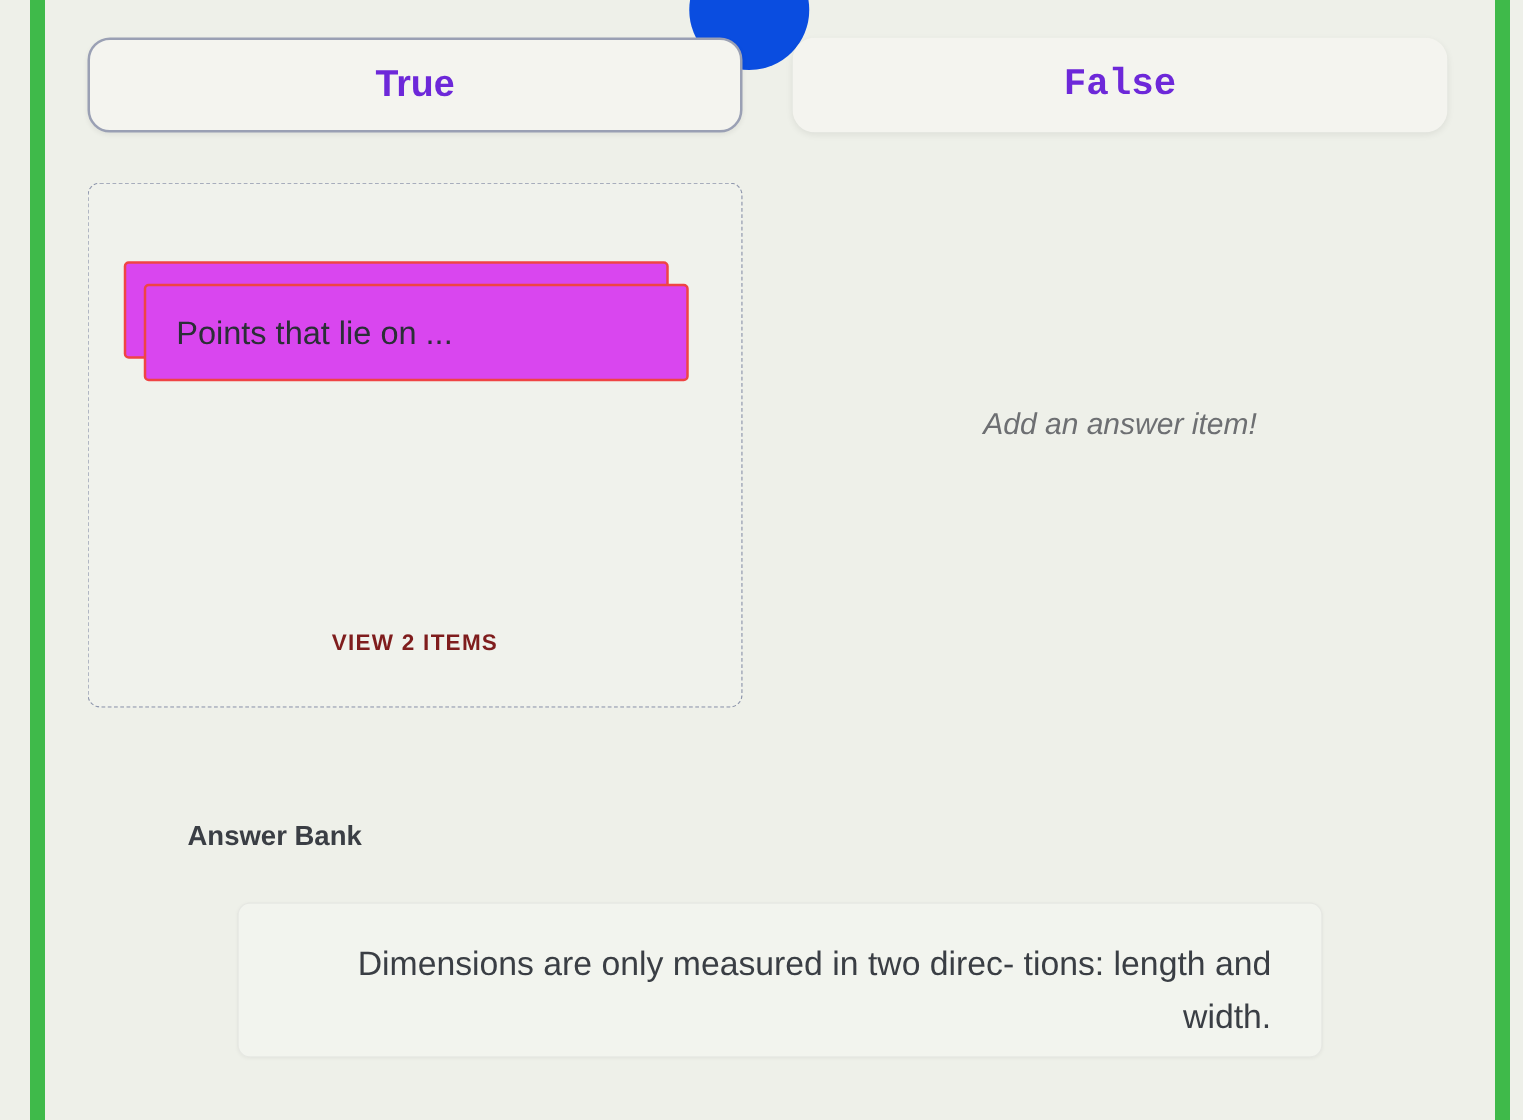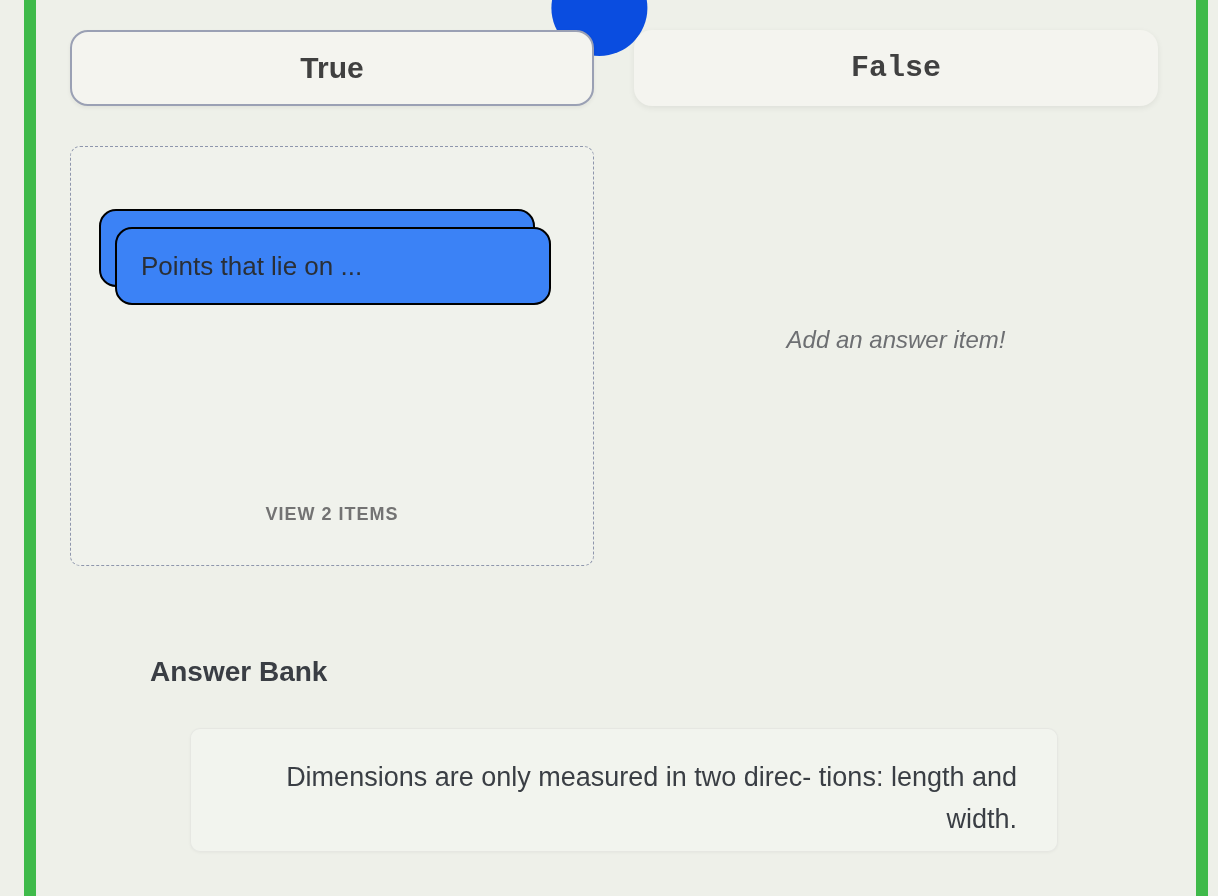--- a/index.html
+++ b/index.html
@@ -51,21 +51,21 @@
   .col-header {
     height: 76px;
     border-radius: 18px;
     background: #f4f4ef;
     border: 2px solid #9aa0b4;
     display: flex;
     align-items: center;
     justify-content: center;
     font-size: 30px;
     font-weight: 700;
-    color: #404040;
+    color: #6d28d9;
     box-shadow: 0 2px 4px rgba(0,0,0,0.06);
   }
   .col-header.false {
     border: 1px solid rgba(0,0,0,0);
     box-shadow: 0 2px 6px rgba(0,0,0,0.07);
     font-family: Liberation Mono, monospace;
   }
 
   .col-body {
     margin-top: 40px;
@@ -85,23 +85,23 @@
   }
 
   .card-stack {
     position: relative;
     width: 100%;
     height: 100px;
     margin-top: 50px;
   }
   .card-back, .card-front {
     position: absolute;
-    border: 2px solid #000000;
-    border-radius: 17px;
-    background: #3b82f6;
+    border: 2px solid #ef4444;
+    border-radius: 4px;
+    background: #d946ef;
   }
   .card-back {
     left: 4px; top: -18px;
     width: 92%; height: 78px;
   }
   .card-front {
     left: 20px; top: 0;
     width: 92%; height: 78px;
     display: flex;
     align-items: center;
@@ -111,38 +111,38 @@
     white-space: nowrap;
     overflow: hidden;
   }
 
   .view-link {
     margin-top: auto;
     margin-bottom: 20px;
     font-size: 18px;
     font-weight: 700;
     letter-spacing: 1px;
-    color: #737373;
+    color: #7f1d1d;
     cursor: pointer;
   }
 
   .placeholder {
     margin-top: 150px;
     font-size: 24px;
     font-style: italic;
     color: #6d6f72;
   }
 
   .answer-bank {
     margin-top: 90px;
     padding-left: 80px;
     padding-right: 60px;
   }
   .answer-bank-title {
-    font-size: 28px;
+    font-size: 22px;
     font-weight: 700;
     color: #3a3e44;
     margin-bottom: 40px;
   }
   .bank-item {
     margin: 0 40px;
     background: rgba(255,255,255,0.25);
     border: 1px solid rgba(0,0,0,0.05);
     border-radius: 10px;
     padding: 28px 40px 10px 40px;

